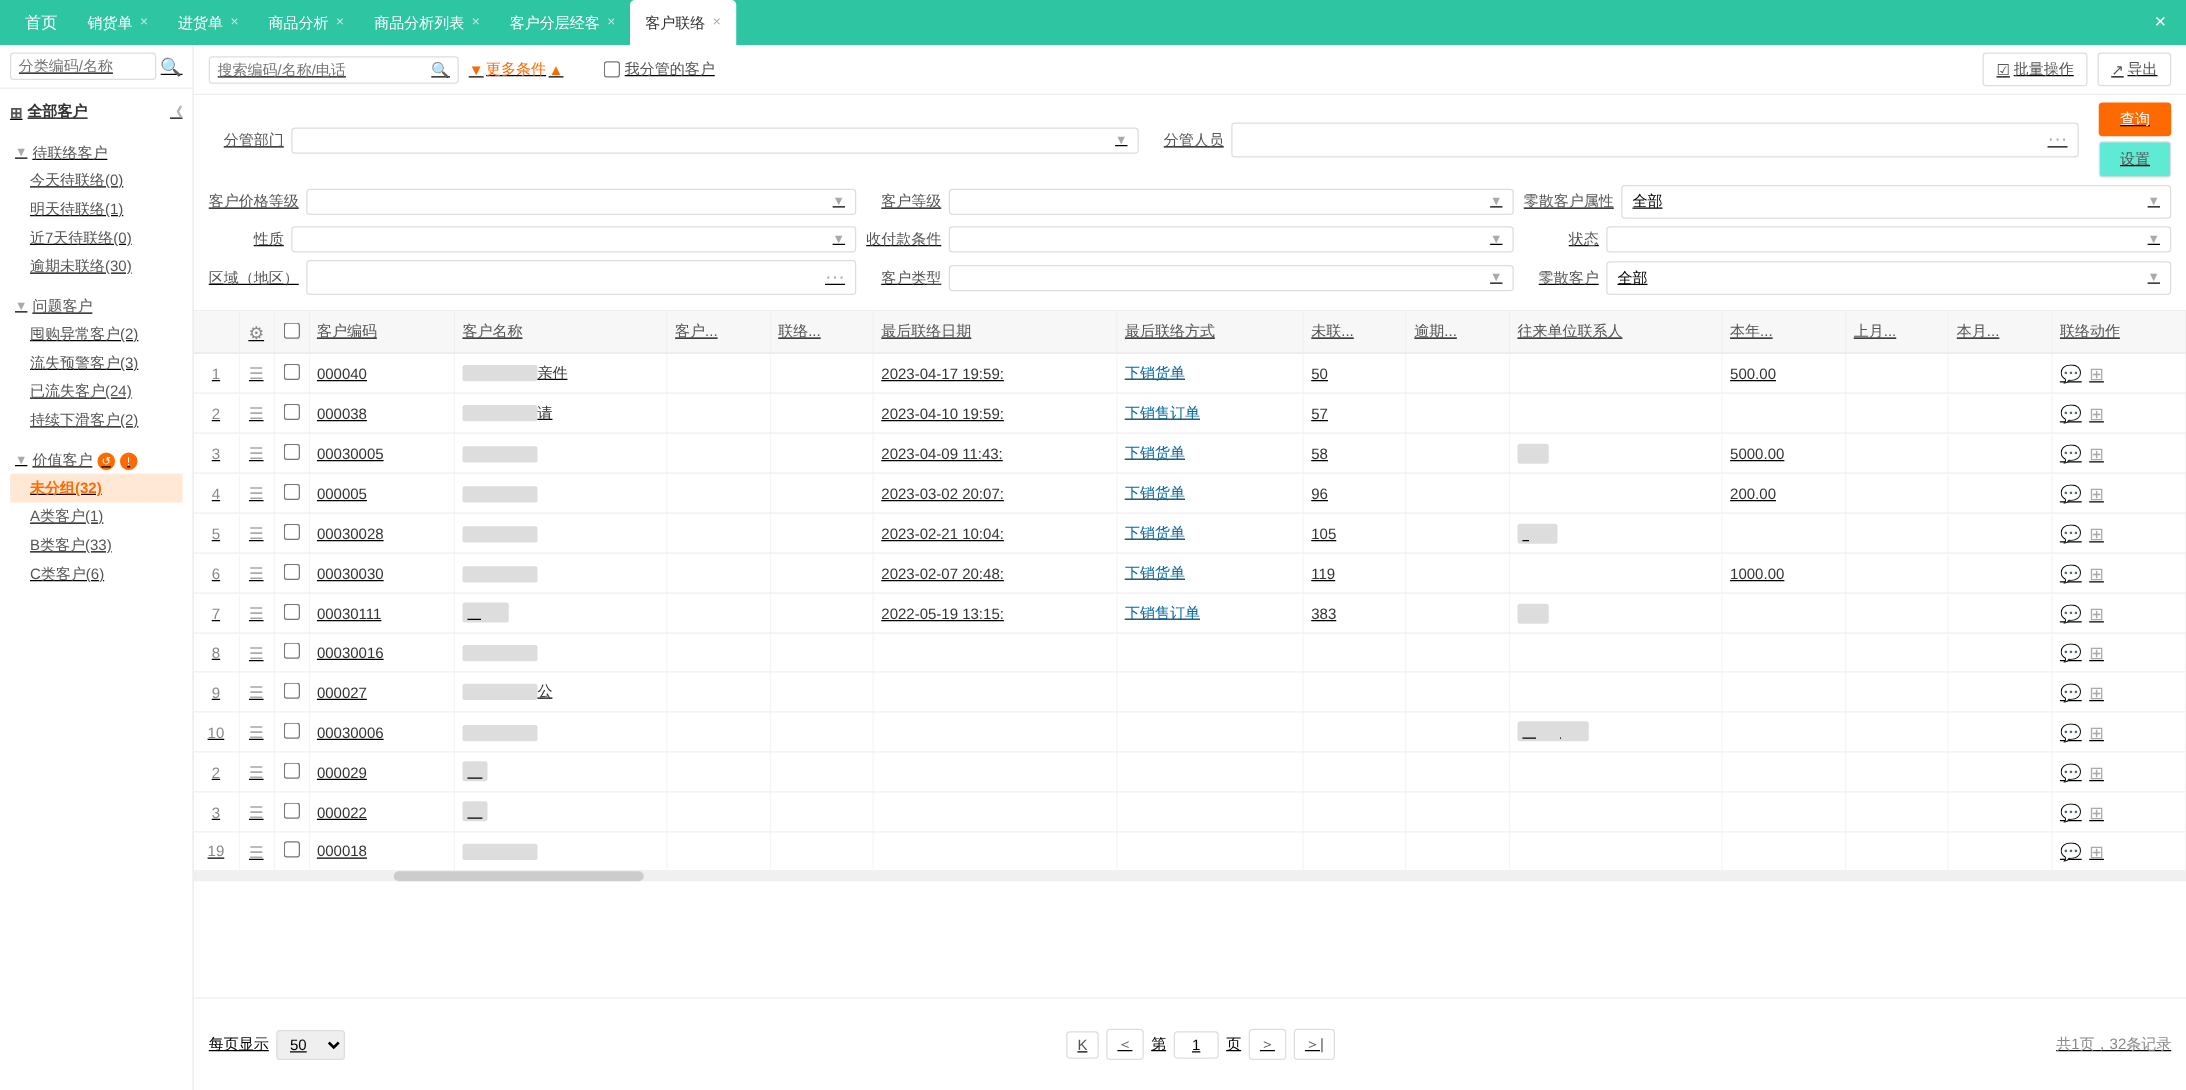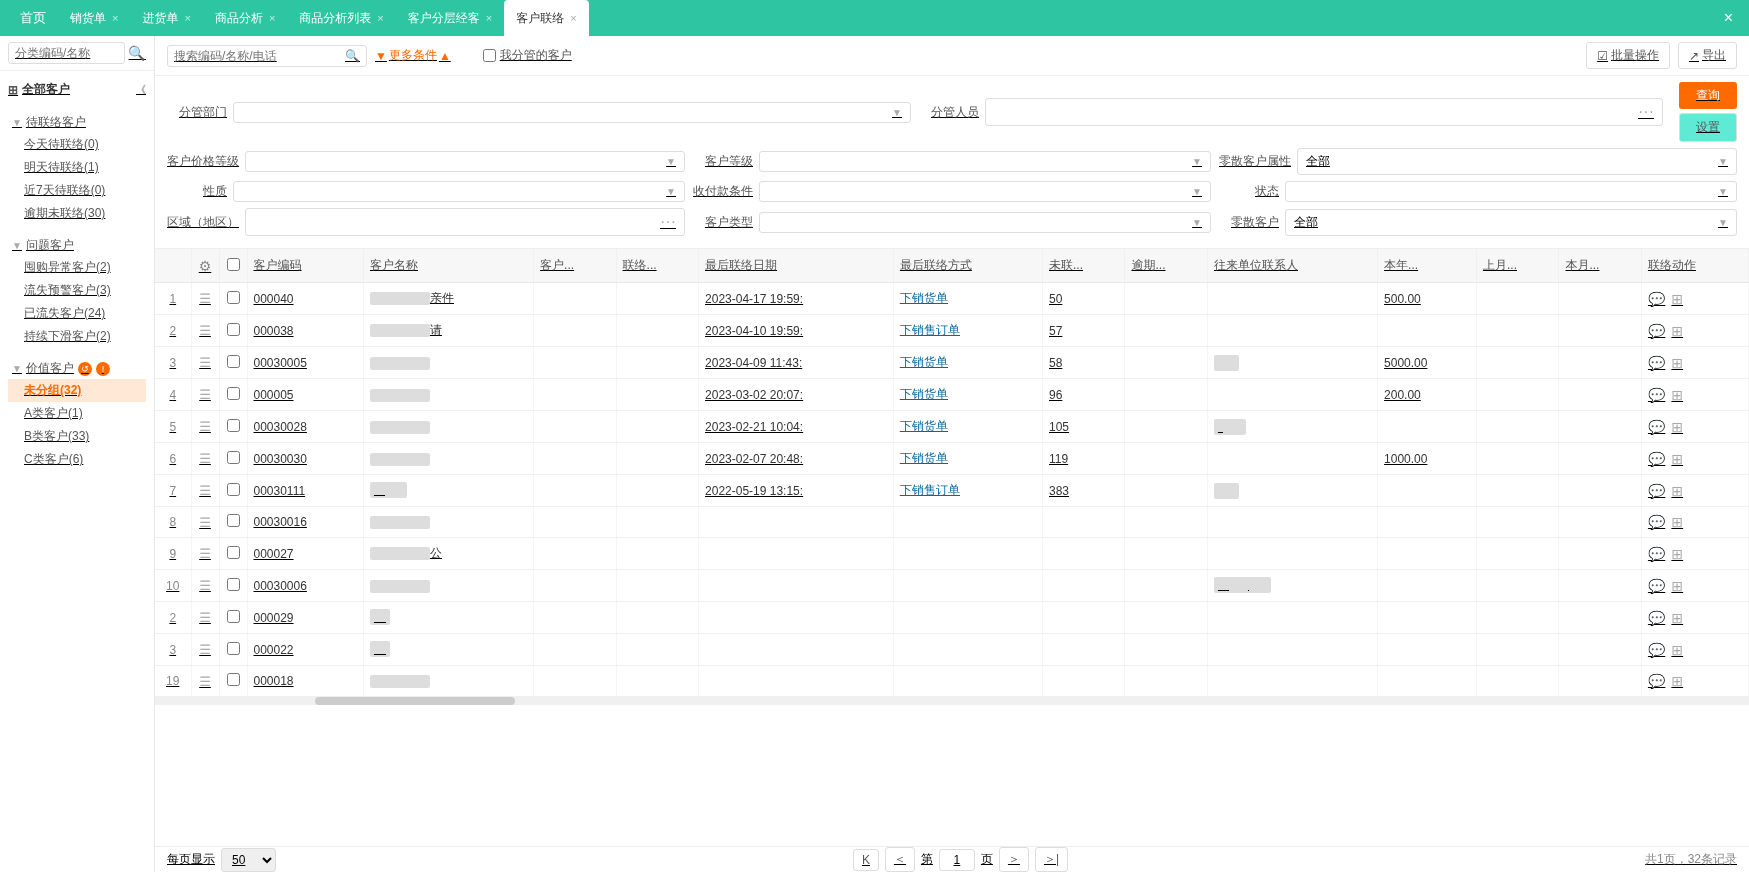--- a/index.html
+++ b/index.html
@@ -104,21 +104,21 @@
     th { padding: 8px 6px; text-align: left; border-bottom: 1px solid #e8e8e8; color: #555; white-space: nowrap; font-weight: normal; border-right: 1px solid #f0f0f0; }
     td { padding: 7px 6px; border-bottom: 1px solid #f0f0f0; color: #333; white-space: nowrap; border-right: 1px solid #f5f5f5; }
     .col-num { color: #888; text-align: center; width: 36px; }
     .col-check { width: 28px; text-align: center; }
     .link-text { color: #0369a1; cursor: pointer; text-decoration: underline; }
     .action-cell { display: flex; align-items: center; gap: 6px; }
     .gear-icon { cursor: pointer; color: #888; font-size: 14px; }
 
     
     .table-footer {
-      background: #fff; border-top: 1px solid #eee; padding: 0 12px;
+      background: #fff; border-top: 1px solid #eee; padding: 24px 12px;
       display: flex; align-items: center; justify-content: space-between;
     }
     .pagination { display: flex; align-items: center; gap: 6px; }
     .page-btn { border: 1px solid #ddd; border-radius: 3px; padding: 3px 8px; cursor: pointer; background: #fff; color: #555; }
     .page-input { border: 1px solid #ddd; border-radius: 3px; padding: 3px 6px; width: 36px; text-align: center; outline: none; }
     .page-size-select { border: 1px solid #ddd; border-radius: 3px; padding: 3px 6px; outline: none; }
     .total-info { color: #888; }
 
     .scrollbar-mock { height: 8px; background: #f0f0f0; }
     .scrollbar-inner { width: 200px; height: 8px; background: #ccc; border-radius: 4px; margin-left: 160px; }

